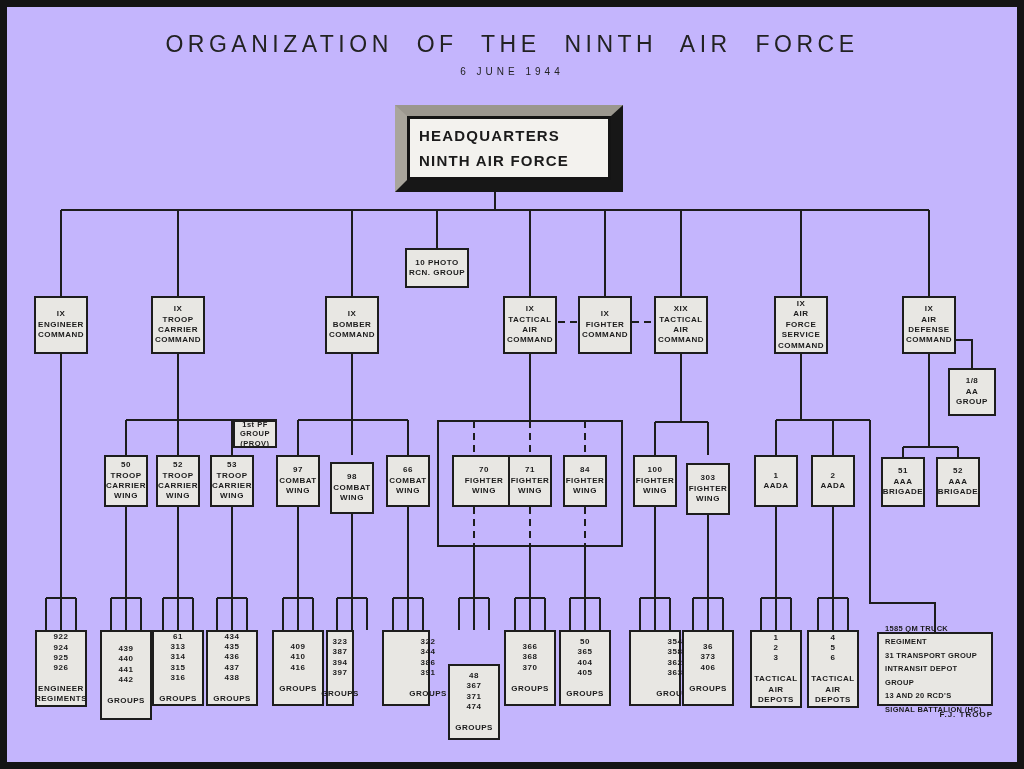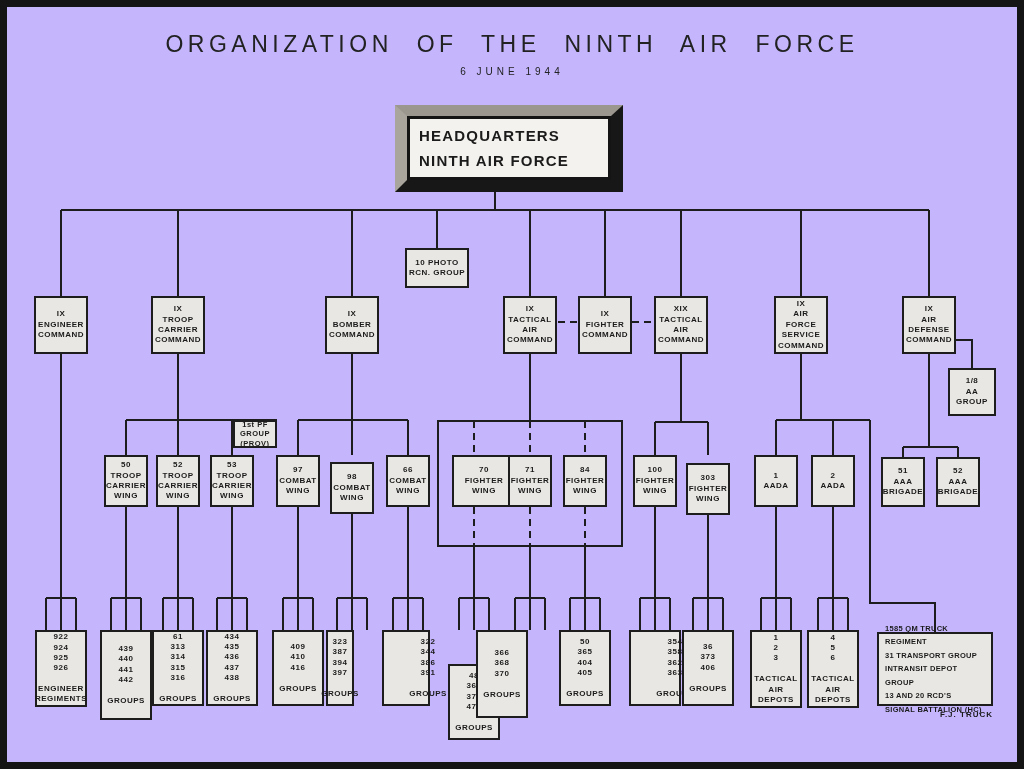--- a/index.html
+++ b/index.html
@@ -227,21 +227,21 @@
 386
 391
 
 GROUPS</div>
   <div class="bx" style="left:448px;top:664px;width:52px;height:76px;">48
 367
 371
 474
 
 GROUPS</div>
-  <div class="bx" style="left:476px;top:630px;width:52px;height:88px;">366
+  <div class="bx" style="left:504px;top:630px;width:52px;height:76px;">366
 368
 370
 
 GROUPS</div>
   <div class="bx" style="left:559px;top:630px;width:52px;height:76px;">50
 365
 404
 405
 
 GROUPS</div>
@@ -269,16 +269,16 @@
 
 TACTICAL
 AIR
 DEPOTS</div>
   <div class="bx left" style="left:877px;top:632px;width:116px;height:74px;">1585 QM TRUCK REGIMENT
 31 TRANSPORT GROUP
 INTRANSIT DEPOT GROUP
 13 AND 20 RCD'S
 SIGNAL BATTALION (HC)</div>
 
-  <div class="sig">F.J. TRUCK</div>
+  <div class="sig">F.J. TROOP</div>
 
   <div class="frame"></div>
 </div>
 
 </body></html>

